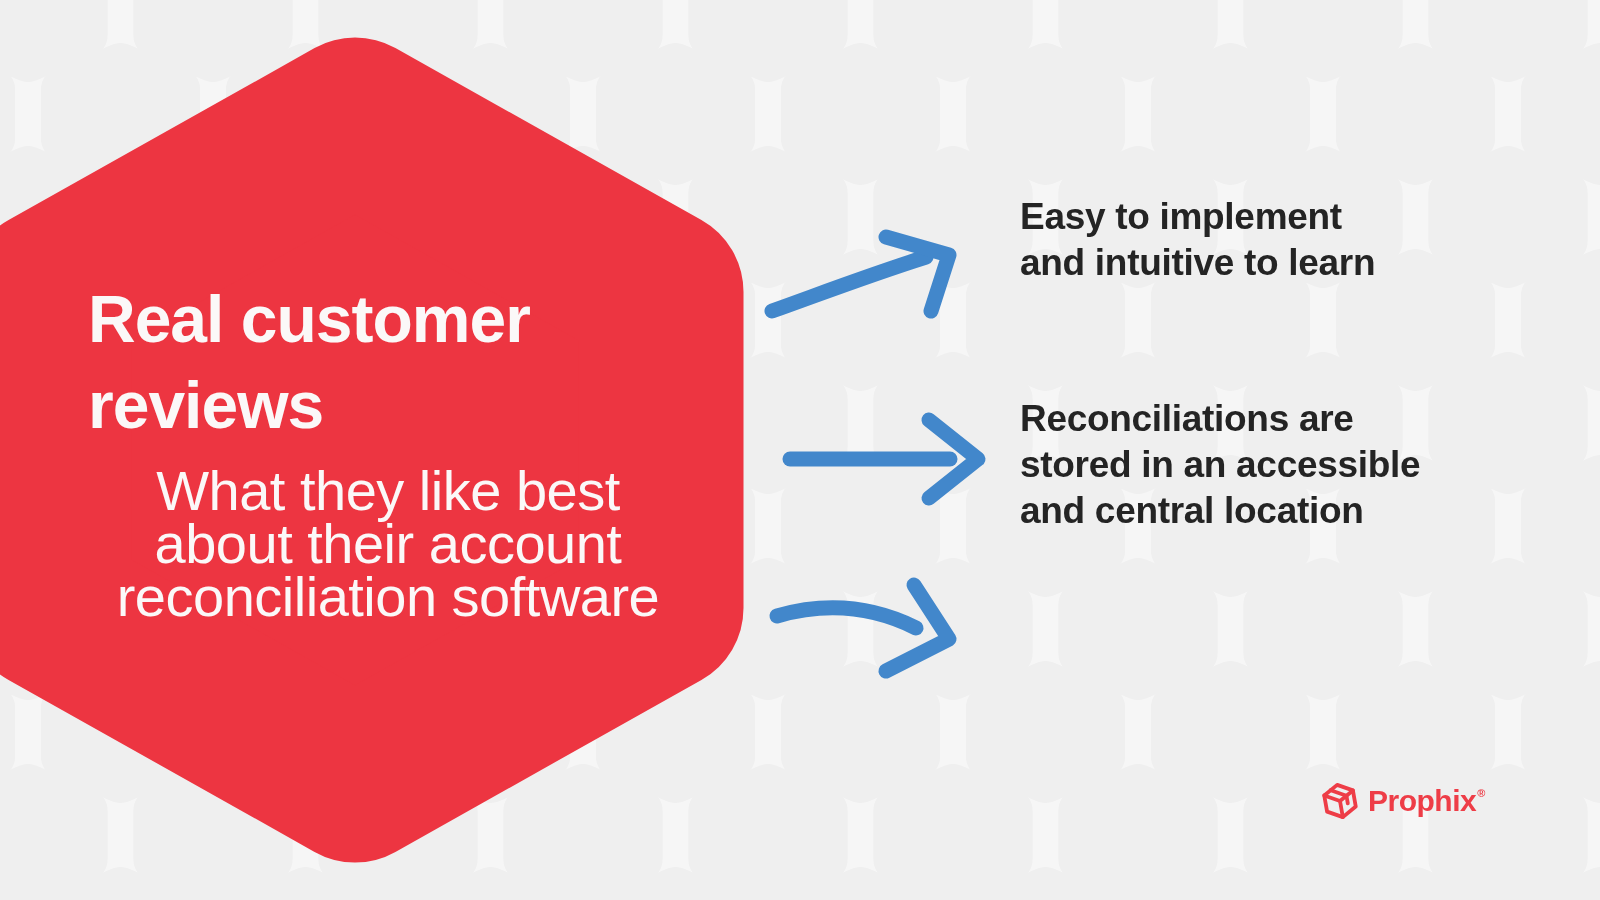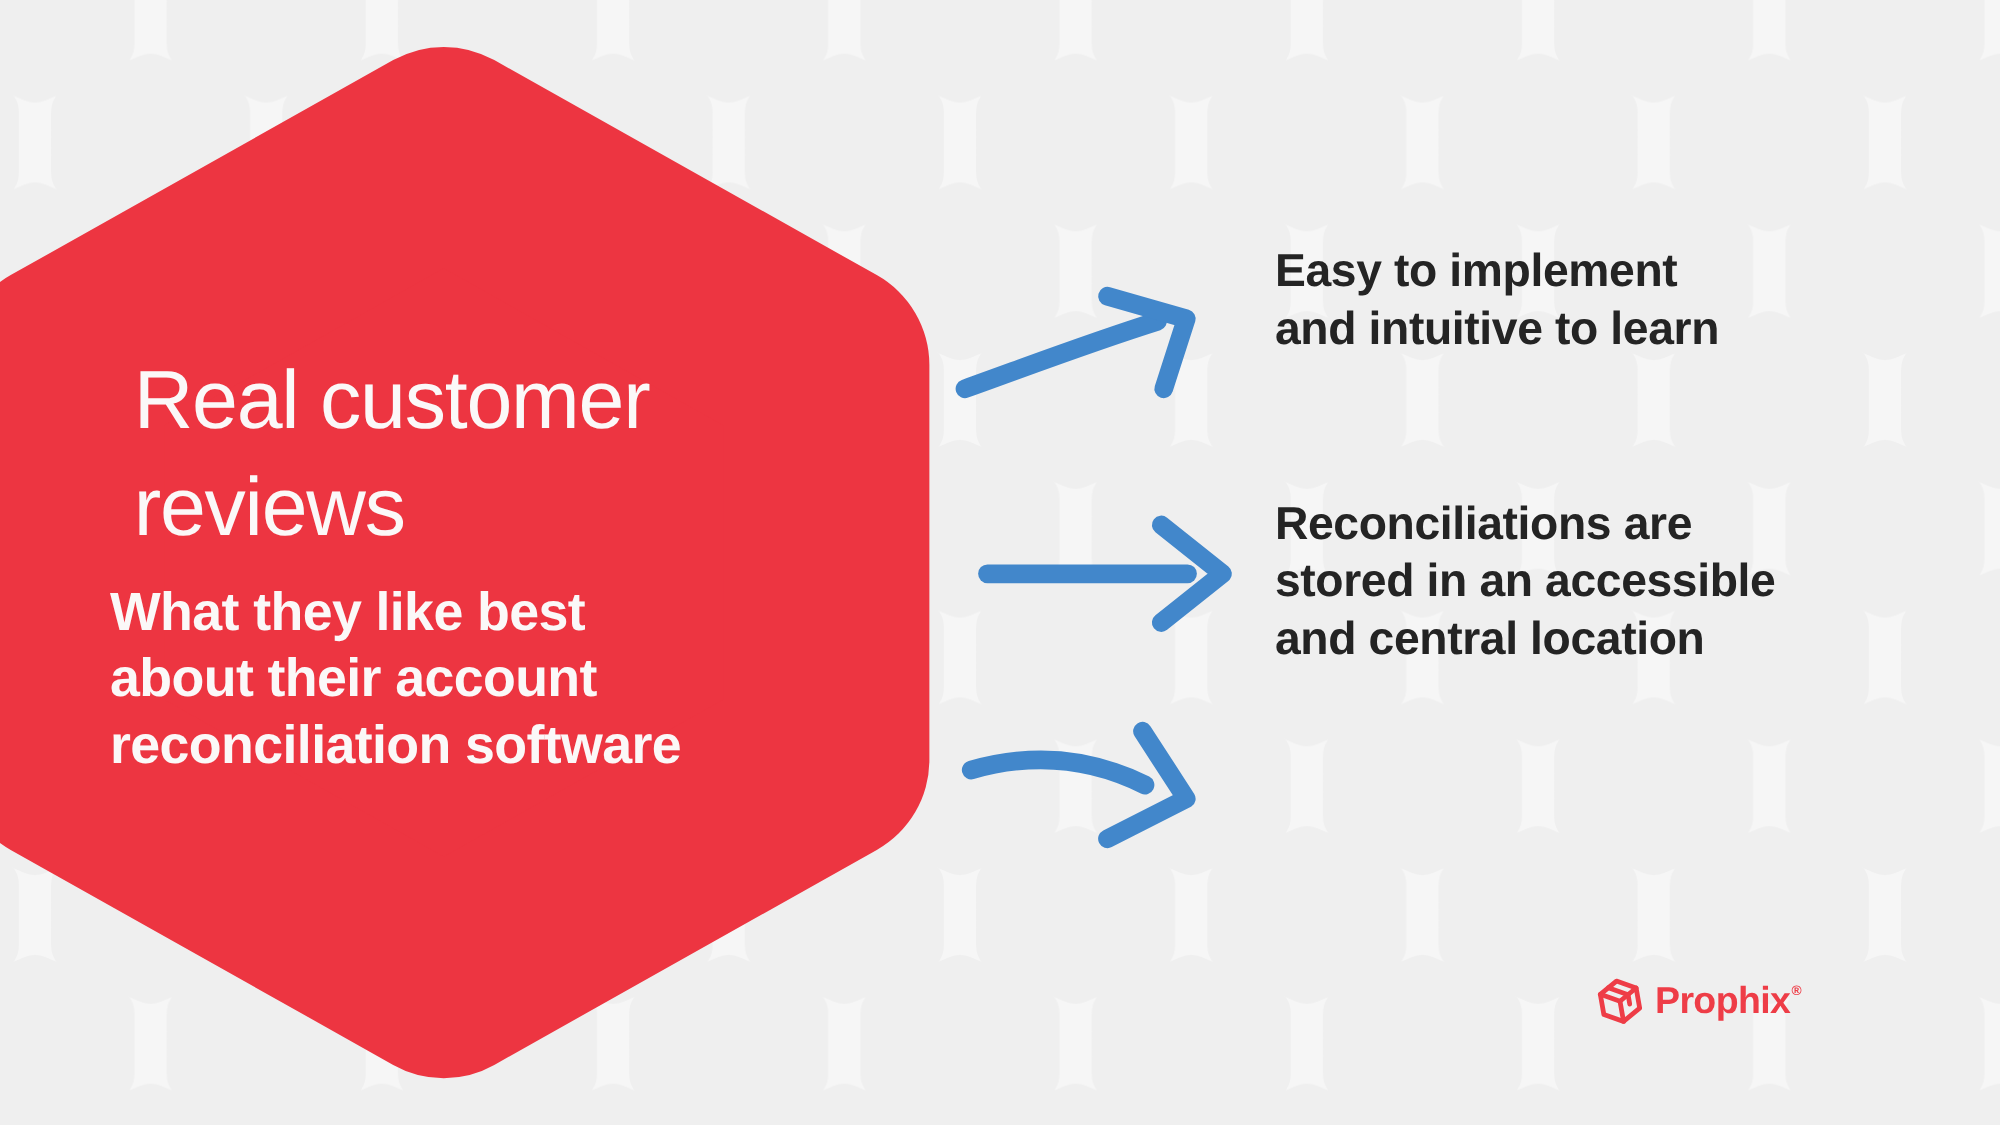--- a/index.html
+++ b/index.html
@@ -14,30 +14,30 @@
   html,body{width:1600px;height:900px;overflow:hidden;background:var(--bg);
     font-family:"Liberation Sans","DejaVu Sans",sans-serif;}
   #canvas{position:relative;width:1600px;height:900px;overflow:hidden;}
   #scene{position:absolute;left:0;top:0;}
   .bg-rect{fill:var(--bg);}
   .pat-hex{fill:var(--hexpat);stroke:var(--hexpat);stroke-width:44;stroke-linejoin:round;}
   .hex-red{fill:var(--red);stroke:var(--red);stroke-width:165;stroke-linejoin:round;}
   .arrow{stroke:var(--blue);stroke-width:15;fill:none;stroke-linecap:round;stroke-linejoin:round;}
 
   .hex-text{position:absolute;left:88px;top:276px;width:600px;color:#FBF8F8;}
-  .hex-title{font-size:66px;line-height:86px;font-weight:400;letter-spacing:-1px;white-space:pre-line;margin-left:19px;}
-  .hex-subtitle{margin-top:16px;font-size:43px;line-height:53px;font-weight:700;letter-spacing:-0.5px;white-space:pre-line;}
+  .hex-title{font-size:66px;line-height:86px;font-weight:700;letter-spacing:-1px;white-space:pre-line;}
+  .hex-subtitle{margin-top:16px;font-size:56px;line-height:53px;font-weight:400;letter-spacing:-0.5px;white-space:pre-line;text-align:center;}
 
   .point{position:absolute;left:1020px;font-size:37px;line-height:46px;font-weight:700;
     color:var(--dark);white-space:pre-line;letter-spacing:-0.3px;}
   .point-1{top:194px;}
   .point-2{top:396px;}
   .point-3{top:615px;}
 
-  .logo{position:absolute;left:1276px;top:781px;display:flex;align-items:center;gap:8px;}
+  .logo{position:absolute;left:1320px;top:781px;display:flex;align-items:center;gap:8px;}
   .logo-icon{width:40px;height:40px;transform:rotate(-10deg);}
   .logo-icon path,.logo-icon polygon{fill:none;stroke:var(--logo-red);stroke-width:4.2;stroke-linejoin:round;stroke-linecap:round;}
   .logo-text{font-size:30px;font-weight:700;color:var(--logo-red);letter-spacing:-0.5px;}
   .logo-reg{font-size:11px;font-weight:700;color:var(--logo-red);vertical-align:14px;margin-left:1px;}
 </style>
 </head>
 <body>
 
 <div id="canvas">
 

